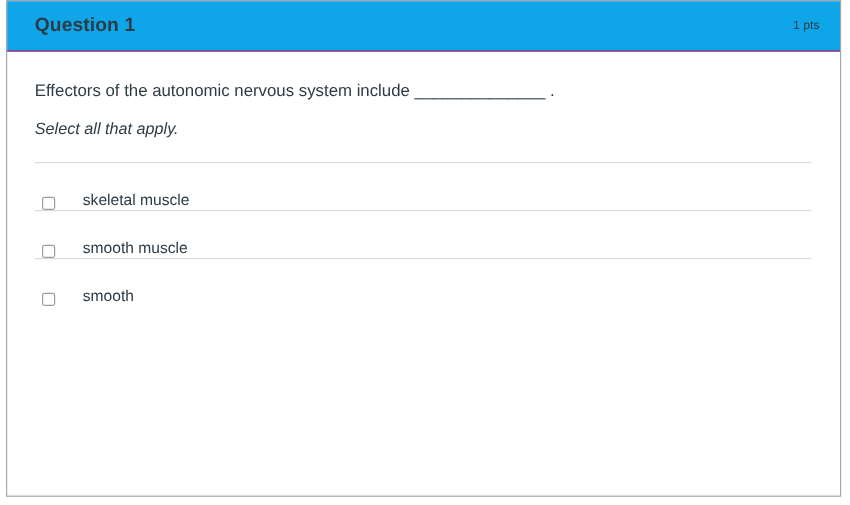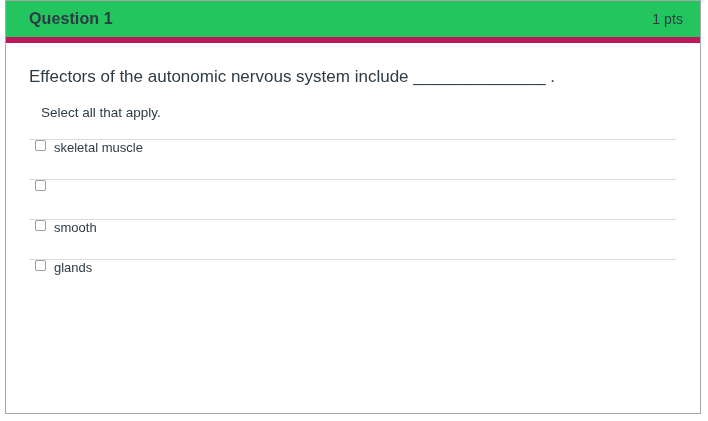--- a/index.html
+++ b/index.html
@@ -22,74 +22,76 @@
     height: 414px;
     box-sizing: border-box;
     border: 1px solid #a8a8a8;
     background: #ffffff;
   }
 
   .question-header {
     position: relative;
     height: 42px;
     box-sizing: border-box;
-    background: #22c55e;
-    border-bottom: 6px solid #be185d;
+    background: #0ea5e9;
+    border-bottom: 1px solid #be185d;
     display: flex;
     align-items: center;
     justify-content: space-between;
     padding: 0 17px 0 23px;
   }
 
   .question-title {
     font-size: 16px;
     font-weight: bold;
     color: #2d3b45;
     letter-spacing: 0.1px;
   }
 
   .question-points {
-    font-size: 14px;
+    font-size: 10px;
     color: #2d3b45;
     letter-spacing: 0.1px;
   }
 
   .question-body {
     padding: 0;
   }
 
   .question-text-area {
     padding: 22px 24px 0 23px;
   }
 
   .question-prompt {
-    font-size: 17px;
+    font-size: 14px;
     color: #2d3b45;
     line-height: 1.45;
     margin: 0 0 13px 0;
   }
 
   .question-instruction {
     font-size: 13.5px;
     color: #2d3b45;
+    font-style: italic;
     line-height: 1.45;
-    margin: 12px;
+    margin: 0;
   }
 
   .answers {
     margin-top: 17px;
     padding: 0 24px 0 23px;
   }
 
   .answer-row {
     display: flex;
-    align-items: flex-start;
+    align-items: flex-end;
     height: 40px;
     box-sizing: border-box;
     border-top: 1px solid #d9dcdf;
+    gap: 15px;
   }
 
   .answer-checkbox {
     width: 11px;
     height: 11px;
     min-width: 11px;
     box-sizing: border-box;
     border: 1px solid #9a9fa3;
     border-radius: 2px;
     background: #ffffff;
@@ -124,29 +126,26 @@
 
     <div class="answers">
 
       <div class="answer-row">
         <span class="answer-checkbox"></span>
         <span class="answer-label">skeletal muscle</span>
       </div>
 
       <div class="answer-row">
         <span class="answer-checkbox"></span>
+        <span class="answer-label">smooth muscle</span>
       </div>
 
 
       <div class="answer-row">
         <span class="answer-checkbox"></span>
         <span class="answer-label">smooth</span>
       </div>
 
 
-      <div class="answer-row">
-        <span class="answer-checkbox"></span>
-        <span class="answer-label">glands</span>
-      </div>
 
     </div>
   </div>
 </div>
 
 </body></html>

